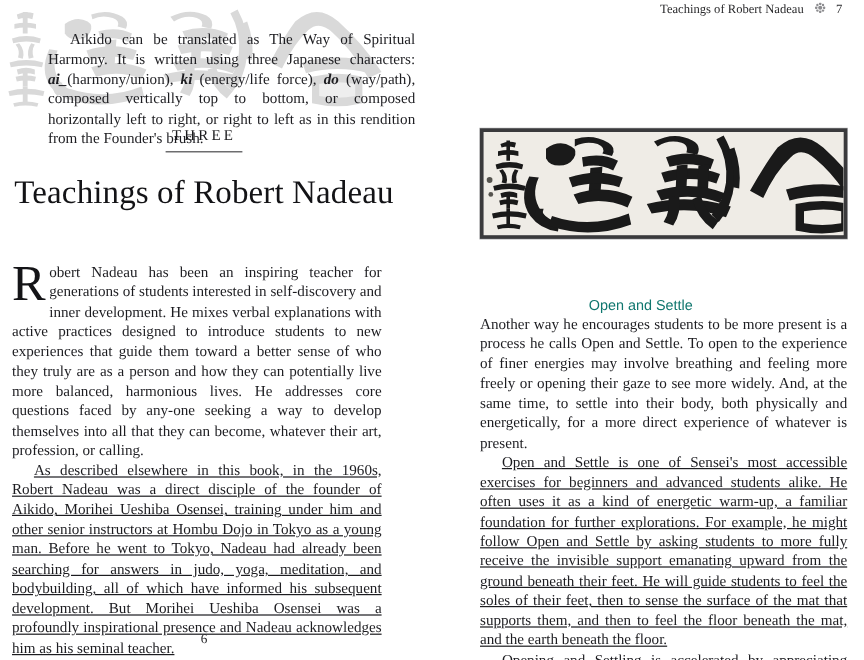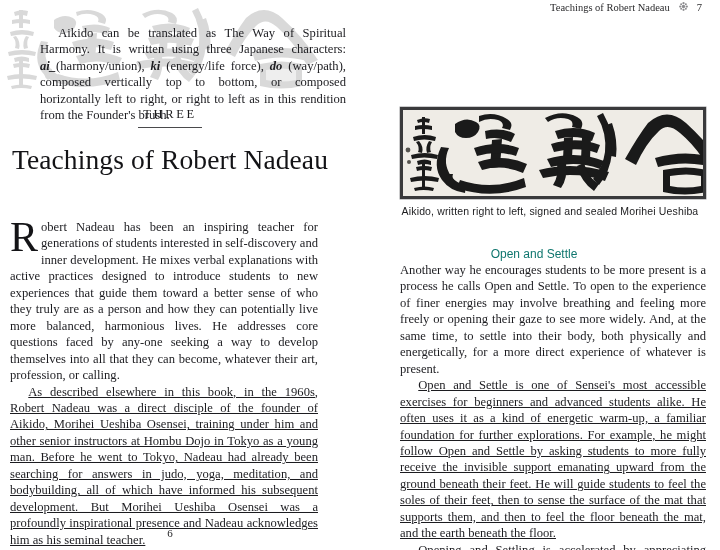--- a/index.html
+++ b/index.html
@@ -351,21 +351,20 @@
 
           <path d="M245 13 q19 -17 38 0 q21 19 38 44 l-12 6 q-15 -26 -32 -40 q-12 -11 -21 -2 q-13 12 -23 34 l-11 -6 q13 -23 23 -36 z"></path>
           <path d="M252 48 q31 -9 60 0 l-3 9 q-26 -7 -54 0 z"></path>
           <path d="M260 60 q23 -5 44 0 l0 22 q-22 5 -44 0 z"></path>
           <path d="M267 66 q17 -3 31 0 l0 10 q-16 3 -31 0 z" fill="#efece6"></path>
         </g>
       </svg>
     </div>
   </div>
 
-  <div class="plate-caption">Aikido, written right to left, signed and sealed Morihei Ueshiba</div>
 
   <h2 class="section-heading">Open and Settle</h2>
 
   <div class="right-body-bottom">
     <p class="para">
       <span>Another way he encourages students to be more present is a process he calls </span><b class="run-in">Open and Settle.</b><span> To open to the experience of finer energies may involve breathing and feeling more freely or opening their gaze to see more widely. And, at the same time, to settle into their body, both physically and energetically, for a more direct experience of whatever is present.</span>
     </p>
     <p class="para">Open and Settle is one of Sensei's most accessible exercises for beginners and advanced students alike. He often uses it as a kind of energetic warm-up, a familiar foundation for further explorations. For example, he might follow Open and Settle by asking students to more fully receive the invisible support emanating upward from the ground beneath their feet. He will guide students to feel the soles of their feet, then to sense the surface of the mat that supports them, and then to feel the floor beneath the mat, and the earth beneath the floor.</p>
     <p class="para">Opening and Settling is accelerated by appreciating these natural forces and aligning with gravity. Practicing this way cultivates a fuller sense of grounded presence.</p>
   </div>

